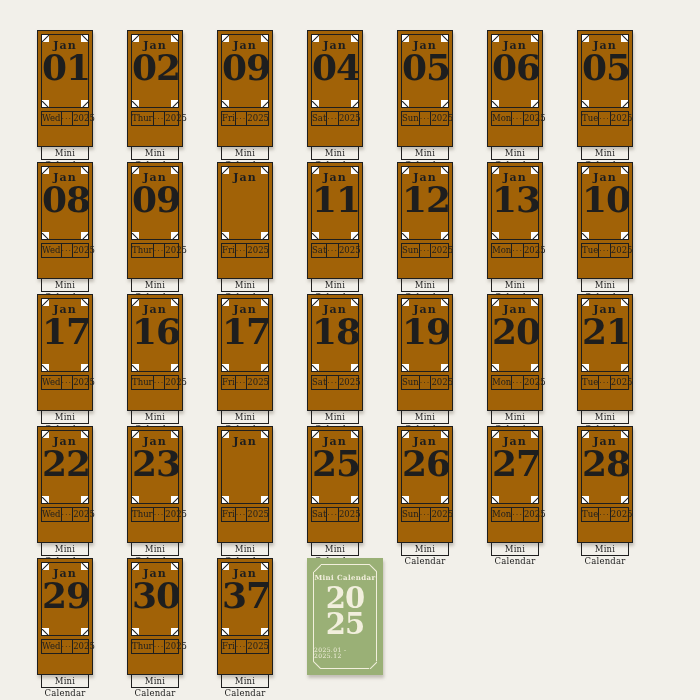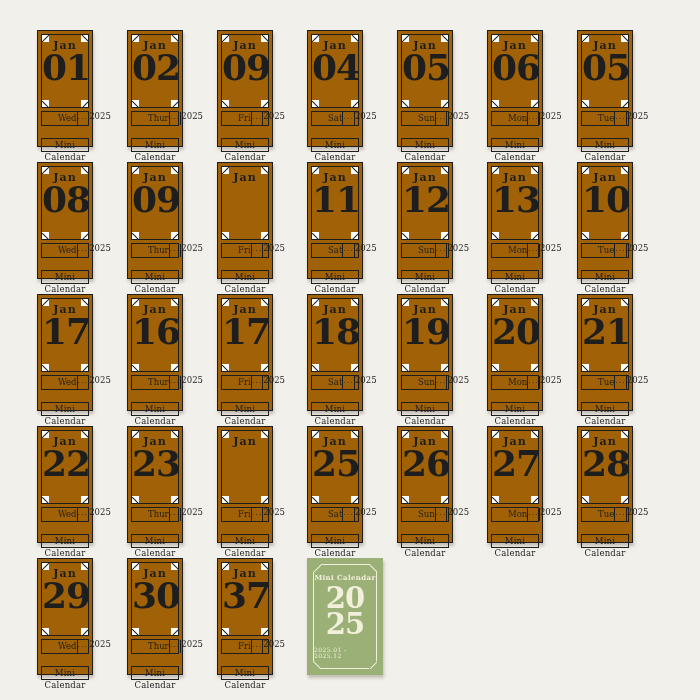--- a/index.html
+++ b/index.html
@@ -54,27 +54,26 @@
     text-align:center;
     font-size:36px;
     font-weight:bold;
     line-height:0.82;
     letter-spacing:-1px;
     margin-top:2px;
   }
   .meta{
     box-sizing:border-box;
     display:flex;
-    align-items:flex-start;
+    align-items:center;
     height:15px;
     border:1px solid var(--ink);
     font-size:8.5px;
     line-height:1;
-    margin-bottom:12px;
-    padding-left:16px;
+    margin-bottom:20px;
   }
   .meta .wd{flex:1.15;text-align:center;border-right:1px solid var(--ink);align-self:stretch;display:flex;align-items:center;justify-content:center;}
   .meta .dots{flex:0.85;text-align:center;border-right:1px solid var(--ink);align-self:stretch;display:flex;align-items:center;justify-content:center;font-size:8px;letter-spacing:1px;}
   .meta .yr{flex:1.05;text-align:center;}
   .brand{
     box-sizing:border-box;
     height:14px;
     border:1px solid var(--ink);
     text-align:center;
     font-size:8.5px;

